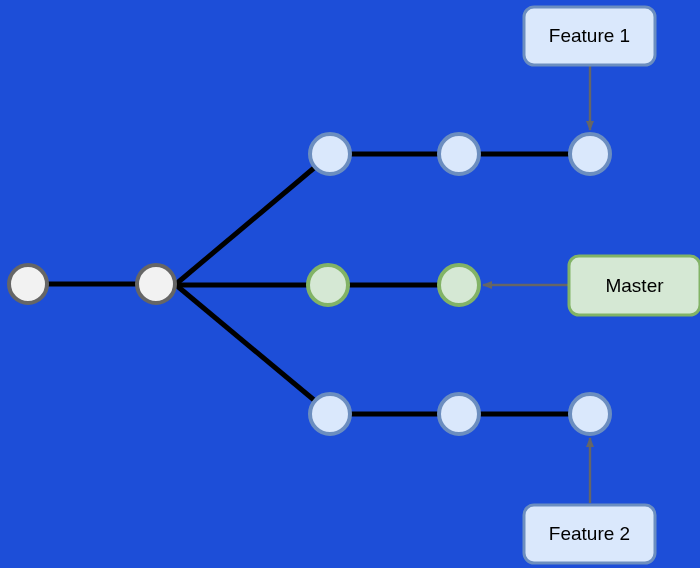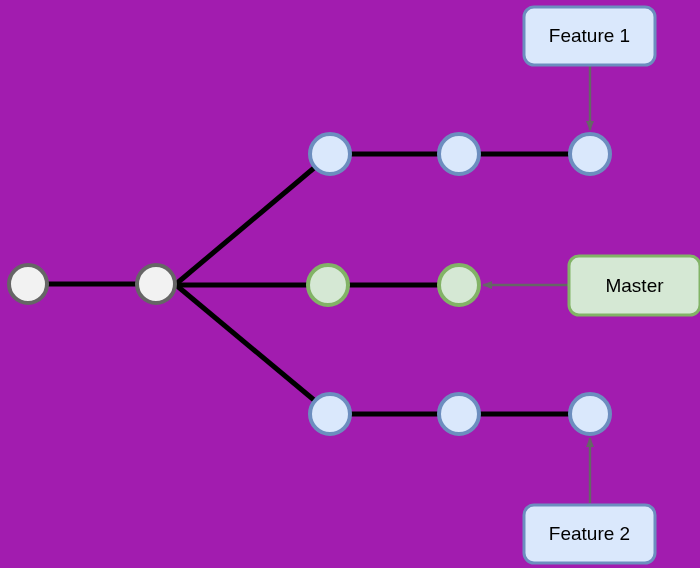--- a/index.html
+++ b/index.html
@@ -8,21 +8,21 @@
     padding: 0;
     background: #ffffff;
   }
   body {
     font-family: "Liberation Sans", sans-serif;
   }
   #diagram-root {
     position: relative;
     width: 700px;
     height: 568px;
-    background: #a21caf;
+    background: #1d4ed8;
     overflow: hidden;
   }
   #diagram-svg {
     position: absolute;
     top: 0;
     left: 0;
     width: 700px;
     height: 568px;
     display: block;
   }

